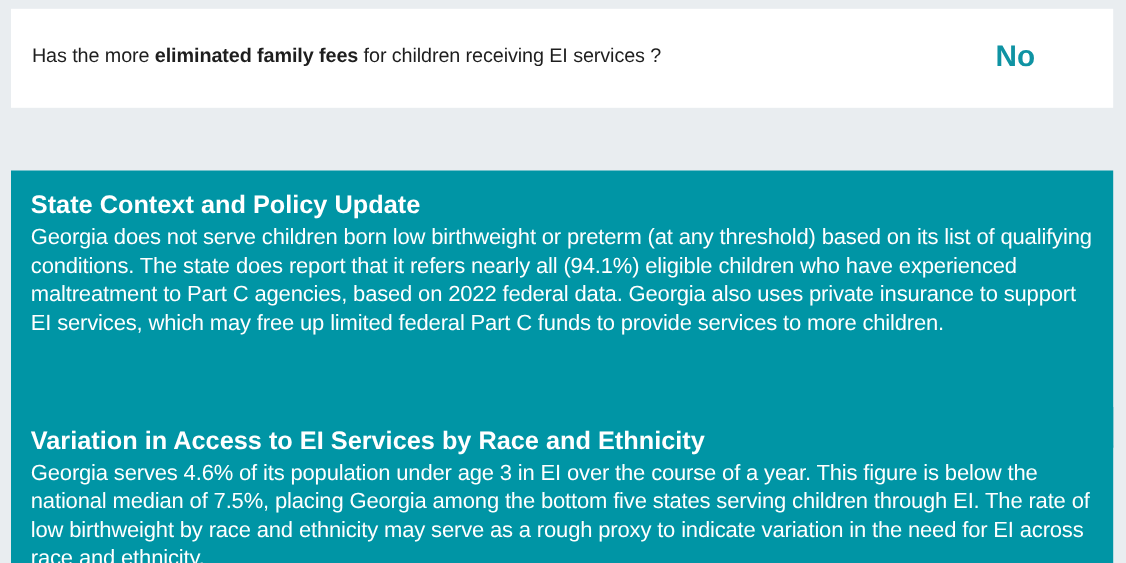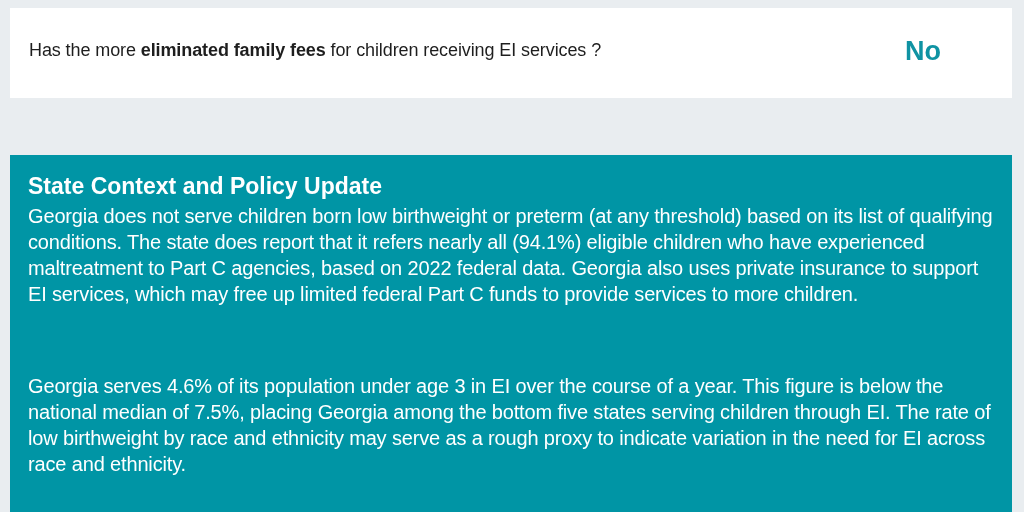--- a/index.html
+++ b/index.html
@@ -49,14 +49,15 @@
   <div class="question-text"><span>Has the more </span><b>eliminated family fees</b><span> for children receiving EI services ?</span></div>
   <div class="answer">No</div>
 </div>
 
 <section class="panel panel-1">
   <h2>State Context and Policy Update</h2>
   <p class="p1">Georgia does not serve children born low birthweight or preterm (at any threshold) based on its list of qualifying conditions. The state does report that it refers nearly all (94.1%) eligible children who have experienced maltreatment to Part C agencies, based on 2022 federal data. Georgia also uses private insurance to support EI services, which may free up limited federal Part C funds to provide services to more children.</p>
 </section>
 
 <section class="panel panel-2">
+  <h2>Variation in Access to EI Services by Race and Ethnicity</h2>
   <p>Georgia serves 4.6% of its population under age 3 in EI over the course of a year. This figure is below the national median of 7.5%, placing Georgia among the bottom five states serving children through EI. The rate of low birthweight by race and ethnicity may serve as a rough proxy to indicate variation in the need for EI across race and ethnicity.</p>
 </section>
 
 </body></html>

